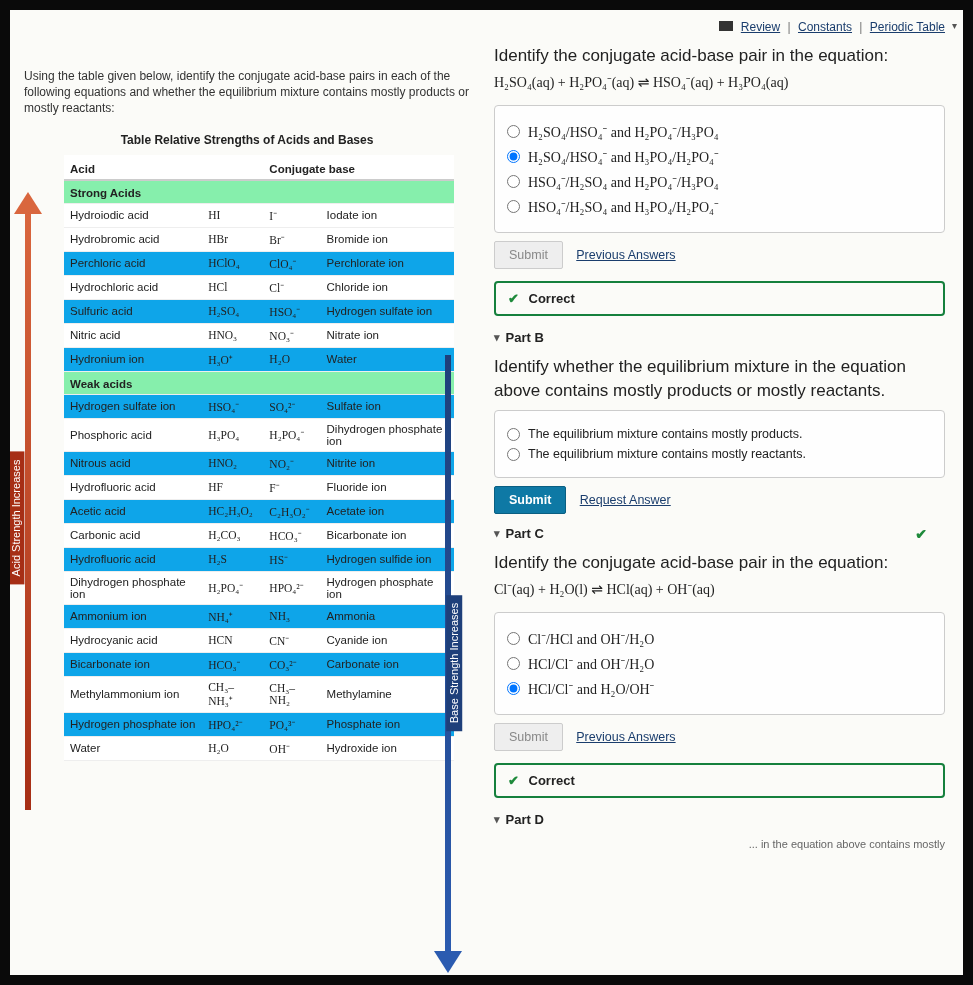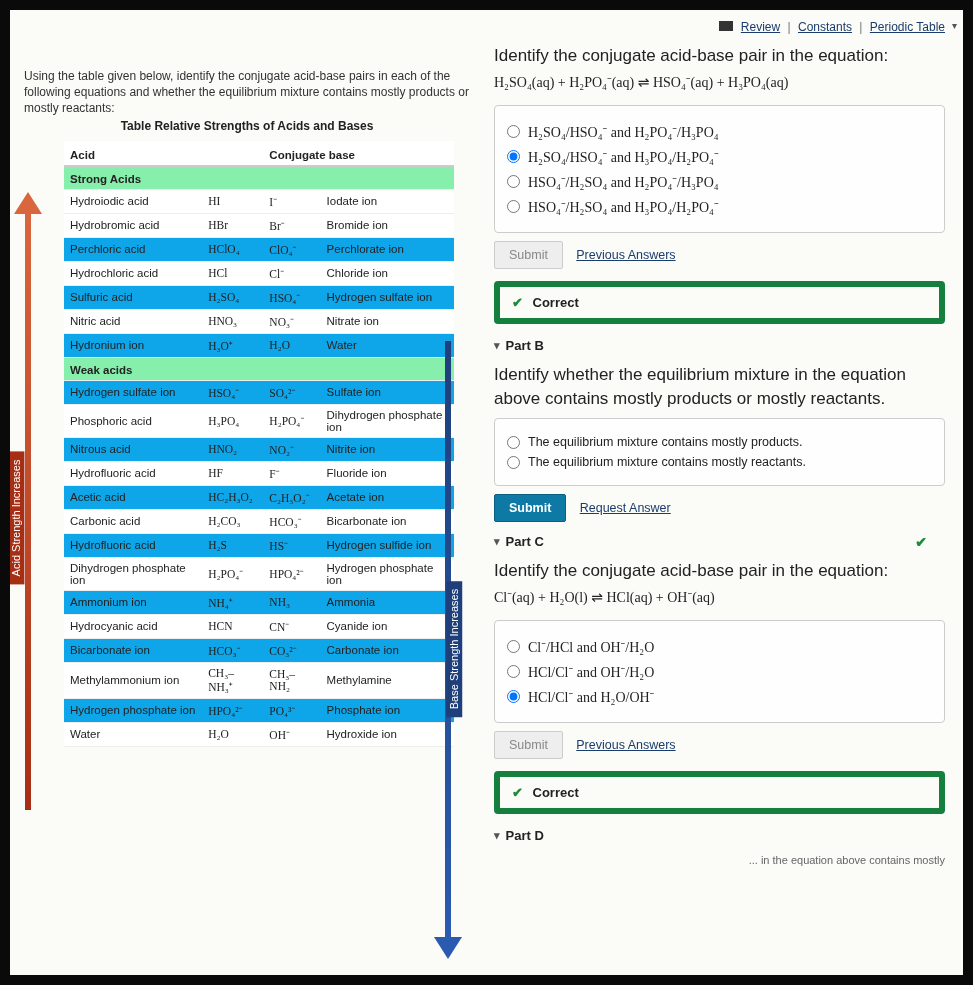--- a/index.html
+++ b/index.html
@@ -1,20 +1,20 @@
 <!DOCTYPE html>
 <html><head>
 <meta charset="utf-8">
 <style>
   * { box-sizing: border-box; margin: 0; padding: 0; }
   body { width: 973px; height: 985px; font-family: Arial, Helvetica, sans-serif; font-size: 12px; color: #222; background: #f1f1ee; overflow: hidden; position: relative; border: 10px solid #0a0a0a; }
   .frame { width: 100%; height: 100%; display: flex; background: #fbfbf8; position: relative; }
   .left-pane { width: 470px; padding: 18px 10px 18px 14px; position: relative; overflow: hidden; }
   .right-pane { flex: 1; padding: 10px 18px 10px 14px; position: relative; overflow: hidden; }
-  .intro { font-size: 12px; color: #333; margin-top: 40px; margin-bottom: 2px; line-height: 1.35; }
+  .intro { font-size: 12px; color: #333; margin-top: 40px; margin-bottom: 16px; line-height: 1.35; }
   .table-title { font-weight: bold; text-align: center; font-size: 12px; margin-bottom: 8px; }
   .table-wrap { position: relative; margin-left: 40px; width: 390px; }
   .tbl { width: 100%; border-collapse: collapse; font-size: 11.5px; }
   .tbl th, .tbl td { padding: 4px 6px; text-align: left; vertical-align: middle; border-bottom: 1px solid #eee; }
   .tbl th.hd { font-weight: bold; background: #fff; border-bottom: 2px solid #ccc; padding-top: 8px; }
   .section-h td { font-weight: bold; background: #86efac; padding-top: 6px; }
   .row-hl td { background: #0ea5e9; }
   .row-plain td { background: #fff; }
   .formula { font-family: 'Times New Roman', serif; }
   .arrow-up { position: absolute; left: 4px; top: 200px; width: 28px; height: 600px; }
@@ -33,21 +33,21 @@
   .q-eq { font-family: 'Times New Roman', serif; font-size: 14px; margin-bottom: 14px; }
   .answer-box { border: 1px solid #ccc; border-radius: 4px; padding: 10px 12px; margin: 8px 0; background: #fefefe; }
   .opt { display: flex; align-items: center; margin: 6px 0; font-family: 'Times New Roman', serif; font-size: 14px; }
   .opt input { margin-right: 8px; }
   .opt-label { font-family: Arial, sans-serif; font-size: 12.5px; }
   .actions { margin: 6px 0 12px; }
   .btn { display: inline-block; padding: 6px 14px; font-size: 12.5px; border: 1px solid; border-radius: 2px; cursor: pointer; margin-right: 6px; }
   .btn-submit { background: #eee; color: #888; border-color: #ccc; }
   .btn-submit-active { background: #0e79a5; color: #fff; border-color: #0a5f82; font-weight: bold; }
   .link-action { color: #1a3d6d; text-decoration: underline; font-size: 12.5px; cursor: pointer; margin-left: 4px; }
-  .correct-box { border: 6px solid #15803d; border-radius: 4px; padding: 8px 12px; margin: 8px 0 14px; font-size: 13px; font-weight: bold; }
+  .correct-box { border: 2px solid #15803d; border-radius: 4px; padding: 8px 12px; margin: 8px 0 14px; font-size: 13px; font-weight: bold; }
   .check { color: #1e8a3b; font-weight: bold; margin-right: 6px; }
   .part-hdr { display: flex; align-items: center; font-weight: bold; font-size: 13px; margin: 10px 0 10px; color: #222; text-align: right; }
   .part-hdr::before { content: "▾"; margin-right: 6px; font-size: 11px; color: #555; }
   .tick { position: absolute; right: 18px; color: #1e8a3b; font-size: 14px; }
   .right-pane .dropdown-caret { position: absolute; right: 6px; top: 10px; font-size: 10px; color: #555; }
 </style>
 </head>
 <body>
 
 <div class="frame">

